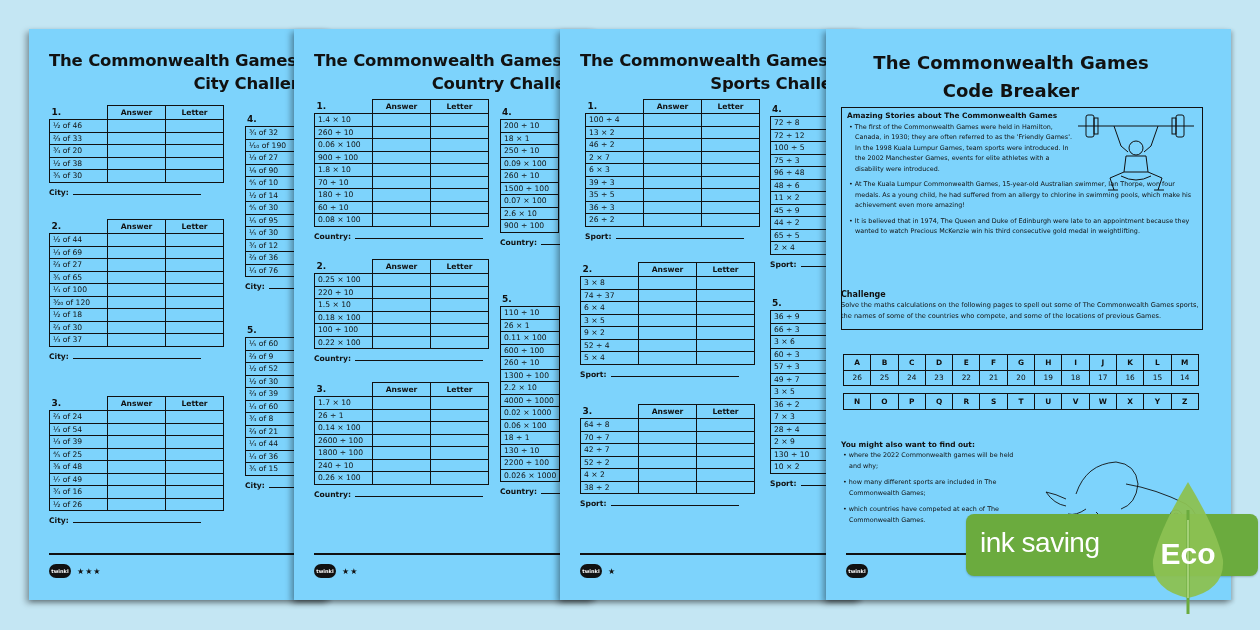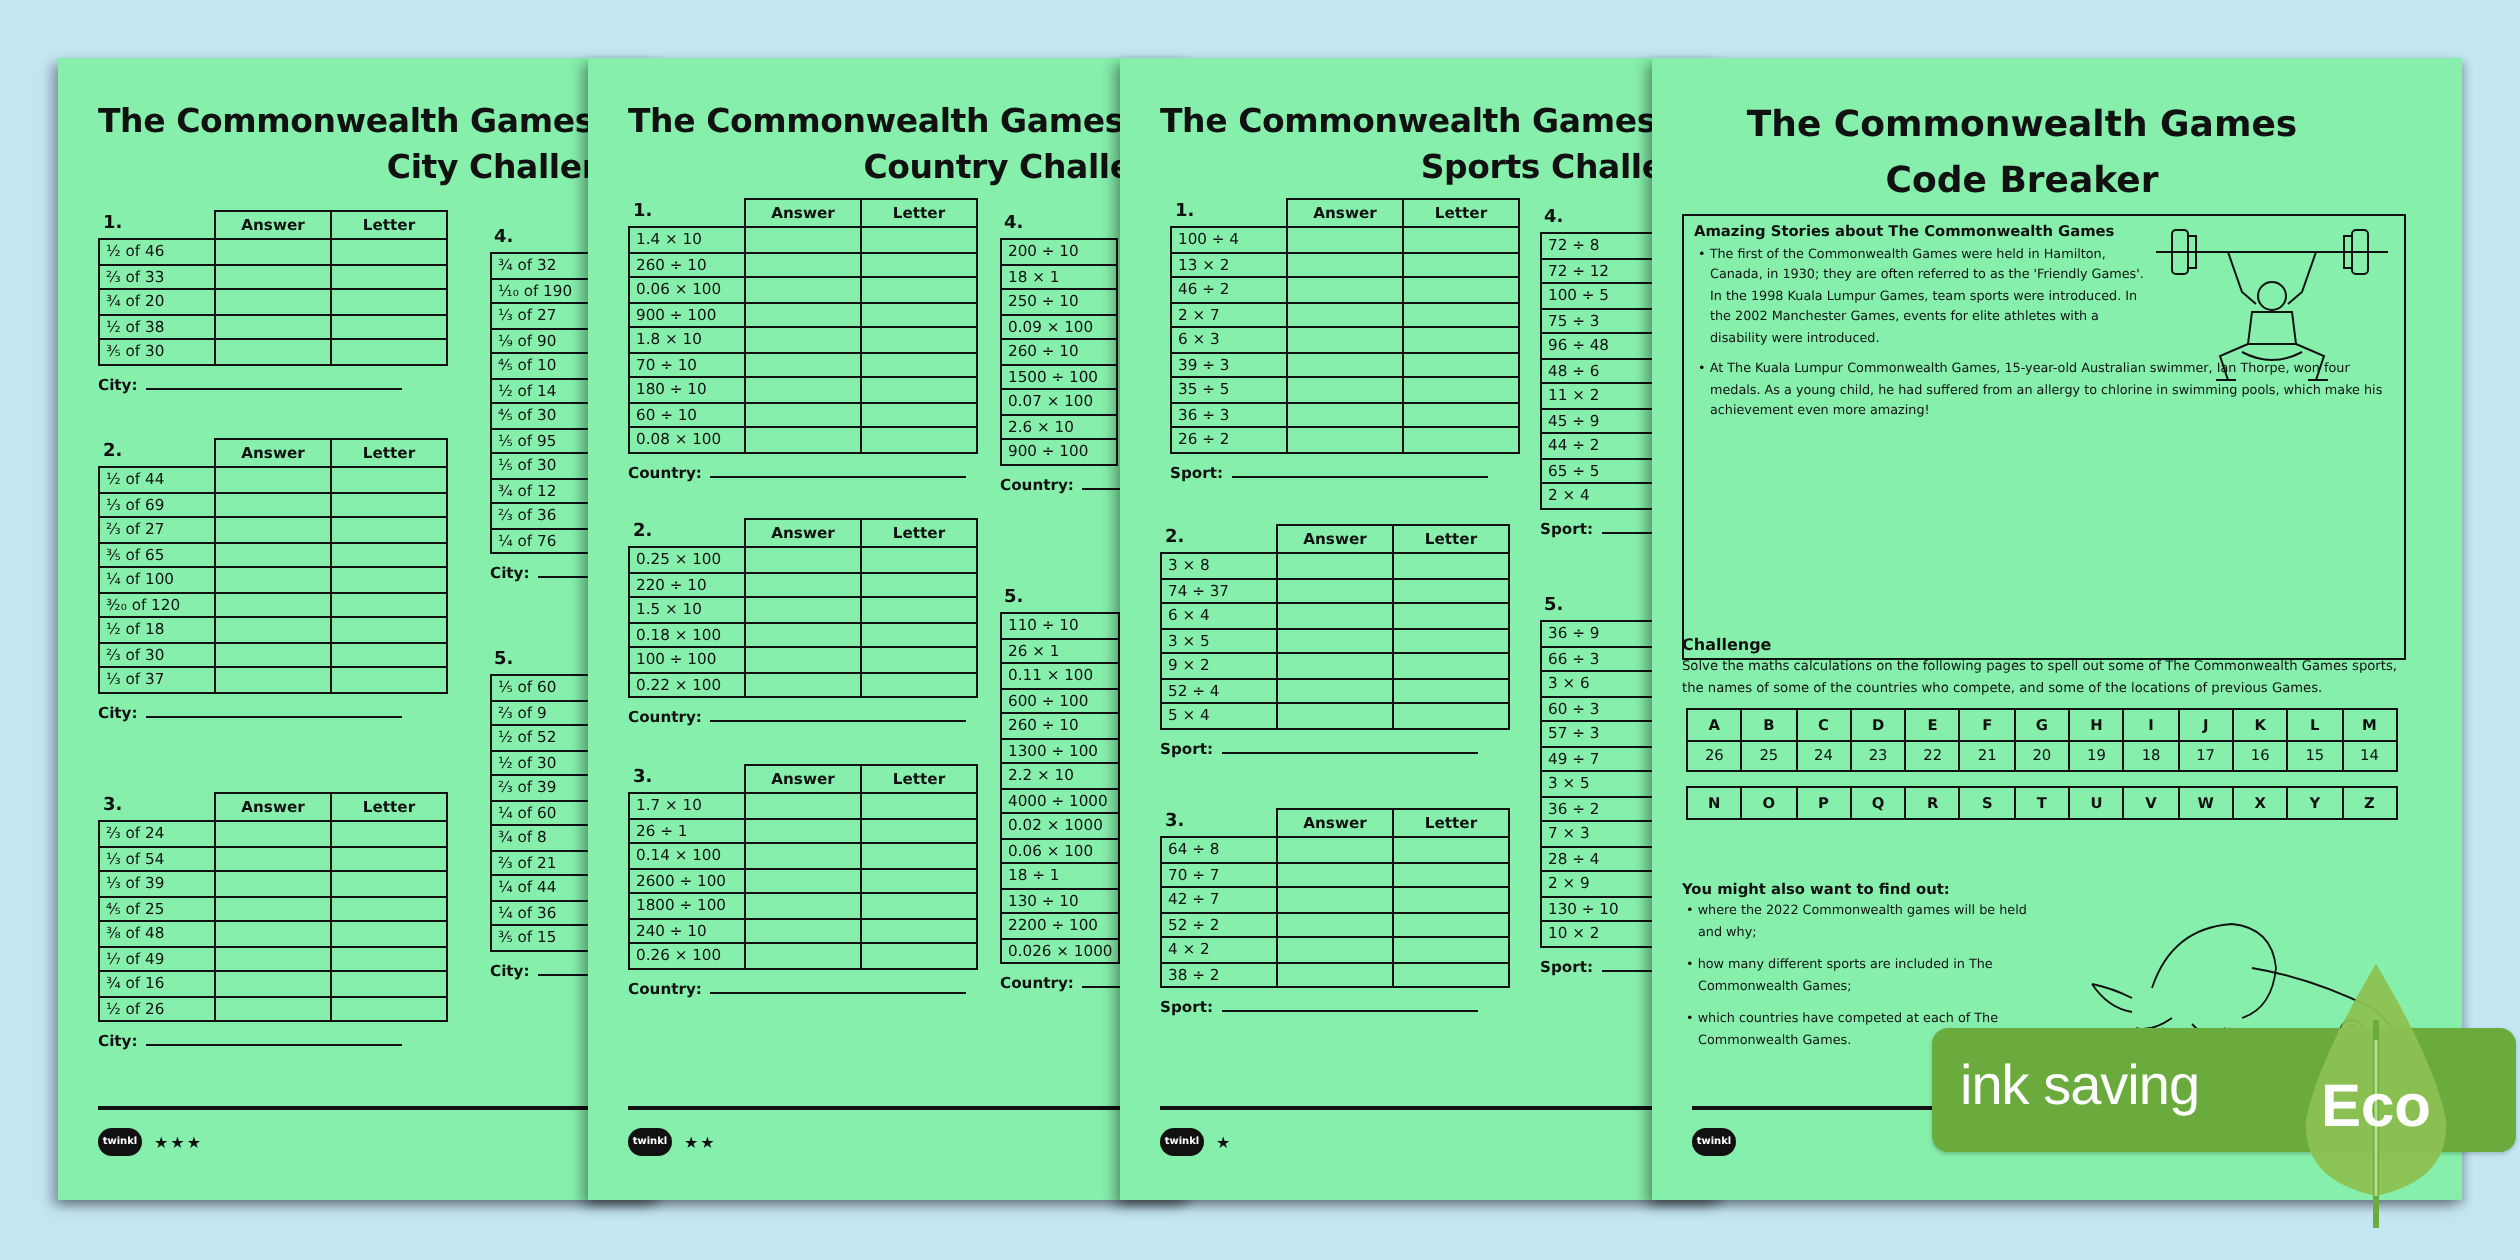--- a/index.html
+++ b/index.html
@@ -1,19 +1,19 @@
 <!DOCTYPE html>
 <html><head>
 <meta charset="utf-8">
 <style>
   * { box-sizing: border-box; margin: 0; padding: 0; }
   html, body { width: 1260px; height: 630px; overflow: hidden; }
   body { background: #c4e6f3; font-family: "DejaVu Sans", sans-serif; position: relative; color: #111; }
   .page {
-    position: absolute; top: 29px; height: 571px; background: #86efac;
+    position: absolute; top: 29px; height: 571px; background: #7dd3fc;
     box-shadow: -3px 3px 6px rgba(0,0,0,0.35), 2px 2px 4px rgba(0,0,0,0.2);
     overflow: hidden;
   }
   .p1 { left: 29px; width: 300px; z-index: 1; }
   .p2 { left: 294px; width: 300px; z-index: 2; }
   .p3 { left: 560px; width: 300px; z-index: 3; }
   .p4 { left: 826px; width: 405px; z-index: 4; }
   .title { font-family: "DejaVu Sans", sans-serif; font-weight: bold; font-size: 16.5px; line-height: 24px; letter-spacing: -0.2px; white-space: nowrap; }
   .t1 { position: absolute; left: 20px; top: 20px; }
   .t2 { position: absolute; right: 0px; top: 43px; text-align: right; }
@@ -33,21 +33,21 @@
   .logo { position: absolute; left: 20px; bottom: 22px; width: 22px; height: 14px; background: #111; border-radius: 7px; color: #fff; font-size: 5px; font-weight: bold; text-align: center; line-height: 14px; }
   .stars { position: absolute; left: 48px; bottom: 24px; font-size: 8px; letter-spacing: 1px; }
   
   .p4 .ctitle { position: absolute; left: 0; width: 370px; top: 20px; text-align: center; font-weight: bold; font-size: 18px; line-height: 28px; }
   .story { position: absolute; left: 15px; top: 78px; width: 362px; height: 223px; border: 1.5px solid #111; padding: 3px 5px; font-size: 6.4px; line-height: 10.5px; }
   .story h4 { font-size: 7.4px; font-weight: bold; }
   .story ul { list-style: none; }
   .story li { padding-left: 8px; text-indent: -6px; margin-bottom: 5px; }
   .story li.first { width: 230px; }
   .lifter { position: absolute; right: 6px; top: 4px; width: 120px; height: 82px; }
-  .challenge { position: absolute; left: 15px; top: 288px; width: 362px; font-size: 6.6px; line-height: 11px; }
+  .challenge { position: absolute; left: 15px; top: 260px; width: 362px; font-size: 6.6px; line-height: 11px; }
   .challenge h4 { font-size: 8px; font-weight: bold; }
   table.code { position: absolute; left: 17px; border-collapse: collapse; }
   table.code td { border: 1.2px solid #111; width: 27.3px; height: 15.5px; text-align: center; font-size: 7.4px; font-weight: bold; }
   table.code tr.num td { font-weight: normal; }
   .findout { position: absolute; left: 15px; top: 438px; width: 180px; font-size: 6.4px; line-height: 11px; }
   .findout h4 { font-size: 7.4px; font-weight: bold; }
   .findout ul { list-style: none; }
   .findout li { padding-left: 8px; text-indent: -6px; margin-bottom: 5px; }
   .swimmer { position: absolute; left: 200px; top: 452px; width: 190px; height: 90px; }
   .p4 .footer { right: 20px; }
@@ -790,20 +790,21 @@
   <div class="ctitle">
     <div>The Commonwealth Games</div>
     <div>Code Breaker</div>
   </div>
 
   <div class="story">
     <h4>Amazing Stories about The Commonwealth Games</h4>
     <ul>
       <li class="first">• <span>The first of the Commonwealth Games were held in Hamilton, Canada, in 1930; they are often referred to as the 'Friendly Games'. In the 1998 Kuala Lumpur Games, team sports were introduced. In the 2002 Manchester Games, events for elite athletes with a disability were introduced.</span></li>
       <li>• <span>At The Kuala Lumpur Commonwealth Games, 15-year-old Australian swimmer, Ian Thorpe, won four medals. As a young child, he had suffered from an allergy to chlorine in swimming pools, which make his achievement even more amazing!</span></li>
+      <li>• <span>It is believed that in 1974, The Queen and Duke of Edinburgh were late to an appointment because they wanted to watch Precious McKenzie win his third consecutive gold medal in weightlifting.</span></li>
     </ul>
     <svg class="lifter" viewBox="0 0 120 82" fill="none" stroke="#111" stroke-width="1">
       <line x1="2" y1="14" x2="118" y2="14"></line>
       <rect x="10" y="3" width="8" height="22" rx="2"></rect>
         <rect x="18" y="6" width="4" height="16"></rect>
       <rect x="100" y="3" width="8" height="22" rx="2"></rect>
         <rect x="96" y="6" width="4" height="16"></rect>
       <path d="M38 14 L45 34 L52 40 M82 14 L75 34 L68 40"></path>
       <circle cx="60" cy="36" r="7"></circle>
       <path d="M50 44 L70 44 L72 60 L48 60 Z"></path>

